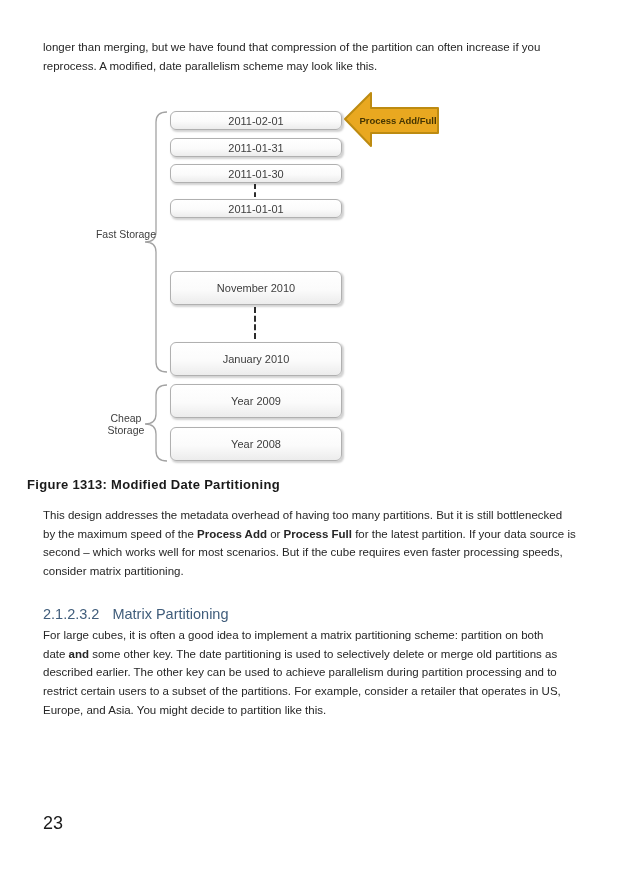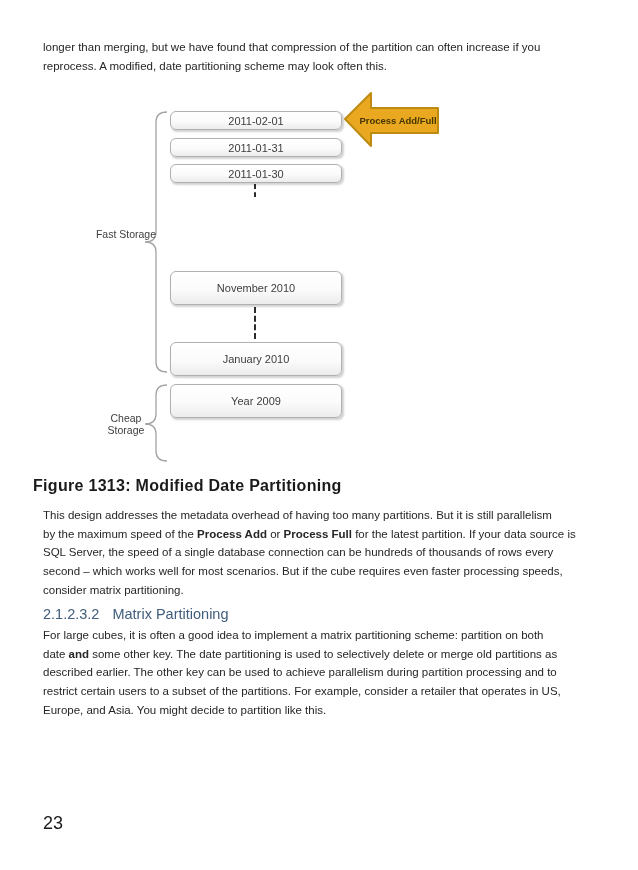--- a/index.html
+++ b/index.html
@@ -4,21 +4,21 @@
 <style>
   html,body{margin:0;padding:0;background:#ffffff;}
   .page{
     position:relative;width:580px;height:870px;background:#ffffff;
     font-family:"Liberation Sans",sans-serif;color:#262626;overflow:hidden;
   }
   .para{position:absolute;left:43px;width:588px;font-size:11.5px;line-height:18.7px;}
   .ln{white-space:nowrap;}
   .b{font-weight:bold;}
   .caption{
-    position:absolute;left:33px;top:477px;font-size:16px;font-weight:bold;
+    position:absolute;left:27px;top:477px;font-size:13px;font-weight:bold;
     color:#1a1a1a;letter-spacing:.3px;white-space:nowrap;
   }
   .h4{position:absolute;left:43px;top:606px;font-size:14.5px;color:#405D7B;white-space:nowrap;}
   .h4 .hnum{margin-right:13px;}
   .pagenum{position:absolute;left:43px;top:813px;font-size:18px;color:#1a1a1a;}
   .diagram{position:absolute;left:0;top:0;width:638px;height:475px;}
   .dbox{
     position:absolute;left:170px;width:170px;
     border:1px solid #b0b0b0;border-radius:6px;
     background:linear-gradient(180deg,#ffffff 0%,#fbfbfb 55%,#ececec 100%);
@@ -38,58 +38,59 @@
   .arrow-poly{stroke:#BD8B11;stroke-width:2;stroke-linejoin:round;}
   .arrow-label{font-size:9.5px;font-weight:bold;fill:#453501;font-family:"Liberation Sans",sans-serif;}
 </style>
 </head>
 <body>
 
 <div class="page">
 
   <div class="para" style="top:38px">
     <div class="ln">longer than merging, but we have found that compression of the partition can often increase if you</div>
-    <div class="ln">reprocess. A modified, date partitioning scheme may look often this.</div>
+    <div class="ln">reprocess. A modified, date parallelism scheme may look like this.</div>
   </div>
 
   <div class="diagram">
 
     <div class="dbox small" style="top:111px">2011-02-01</div>
     <div class="dbox small" style="top:138px">2011-01-31</div>
     <div class="dbox small" style="top:164px">2011-01-30</div>
     <div class="vdash" style="top:184px;height:13px"></div>
+    <div class="dbox small" style="top:199px">2011-01-01</div>
     <div class="dbox large" style="top:271px">November 2010</div>
     <div class="vdash" style="top:307px;height:32px"></div>
     <div class="dbox large" style="top:342px">January 2010</div>
     <div class="dbox large" style="top:384px">Year 2009</div>
+    <div class="dbox large" style="top:427px">Year 2008</div>
 
     <svg class="shape" style="left:140px;top:105px" width="32" height="272">
       <path class="brace-path" d="M 27,7 Q 16,7 16,17 L 16,127 Q 16,137 5,137 Q 16,137 16,147 L 16,257 Q 16,267 27,267"></path>
     </svg>
     <div class="storage-label" style="top:228px">Fast Storage</div>
 
     <svg class="shape" style="left:140px;top:378px" width="32" height="90">
       <path class="brace-path" d="M 27,7 Q 16,7 16,17 L 16,36 Q 16,46 5,46 Q 16,46 16,56 L 16,73 Q 16,83 27,83"></path>
     </svg>
     <div class="storage-label" style="top:412px">Cheap Storage</div>
 
     <svg class="shape" style="left:340px;top:90px" width="102" height="66">
       <polygon class="arrow-poly" points="5,29 31,3 31,18 98,18 98,43 31,43 31,56" fill="#E9A820"></polygon>
       <text class="arrow-label" x="58" y="34" text-anchor="middle">Process Add/Full</text>
     </svg>
   </div>
 
   <div class="caption">Figure 1313: Modified Date Partitioning</div>
 
   <div class="para" style="top:506px">
-    <div class="ln">This design addresses the metadata overhead of having too many partitions. But it is still parallelism</div>
+    <div class="ln">This design addresses the metadata overhead of having too many partitions. But it is still bottlenecked</div>
     <div class="ln">
       <span>by the maximum speed of the </span><span class="b">Process Add</span><span> or </span><span class="b">Process Full</span><span> for the latest partition. If your data source is</span>
     </div>
-    <div class="ln">SQL Server, the speed of a single database connection can be hundreds of thousands of rows every</div>
     <div class="ln">second – which works well for most scenarios. But if the cube requires even faster processing speeds,</div>
     <div class="ln">consider matrix partitioning.</div>
   </div>
 
   <div class="h4">
     <span class="hnum">2.1.2.3.2</span><span>Matrix Partitioning</span>
   </div>
 
   <div class="para" style="top:626px">
     <div class="ln">For large cubes, it is often a good idea to implement a matrix partitioning scheme: partition on both</div>

